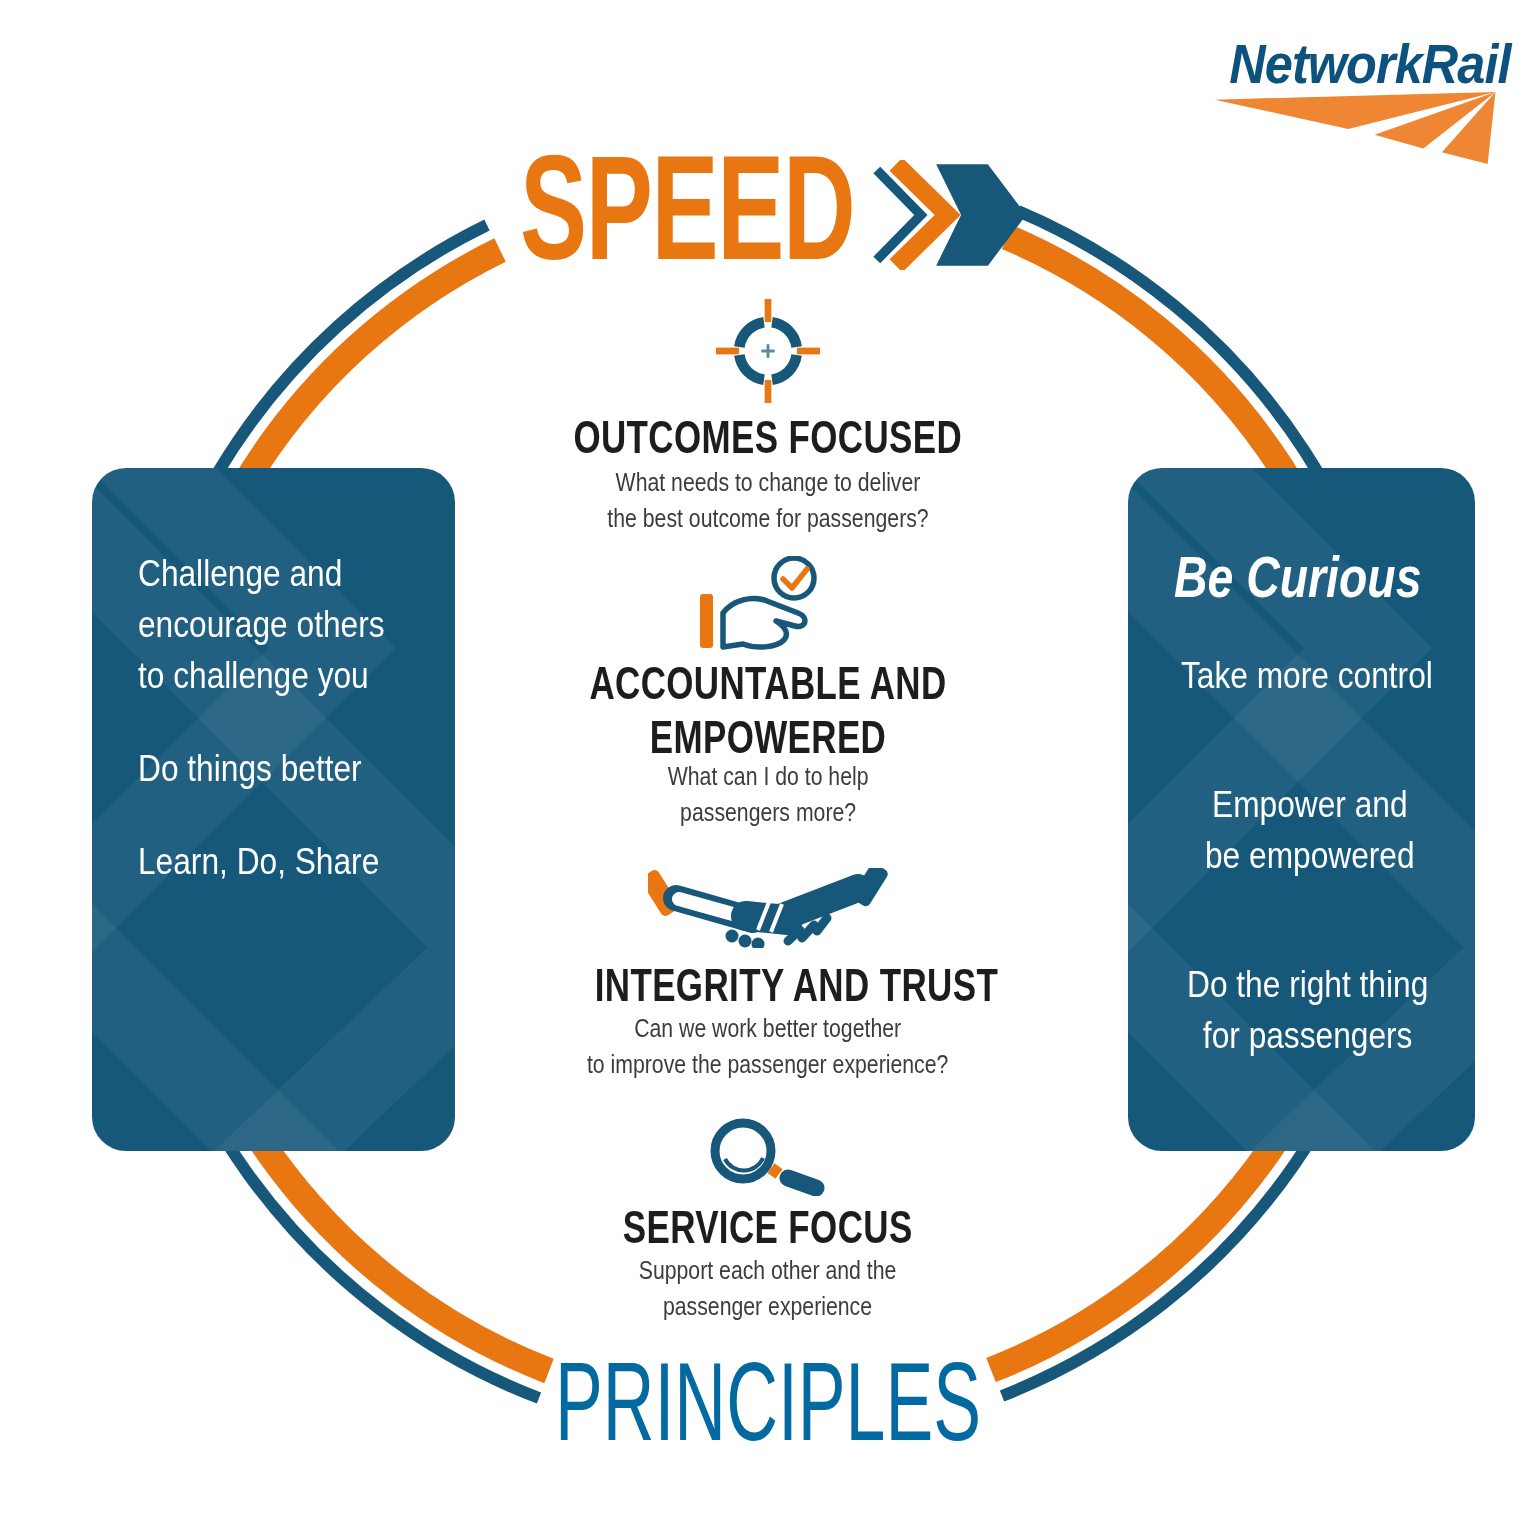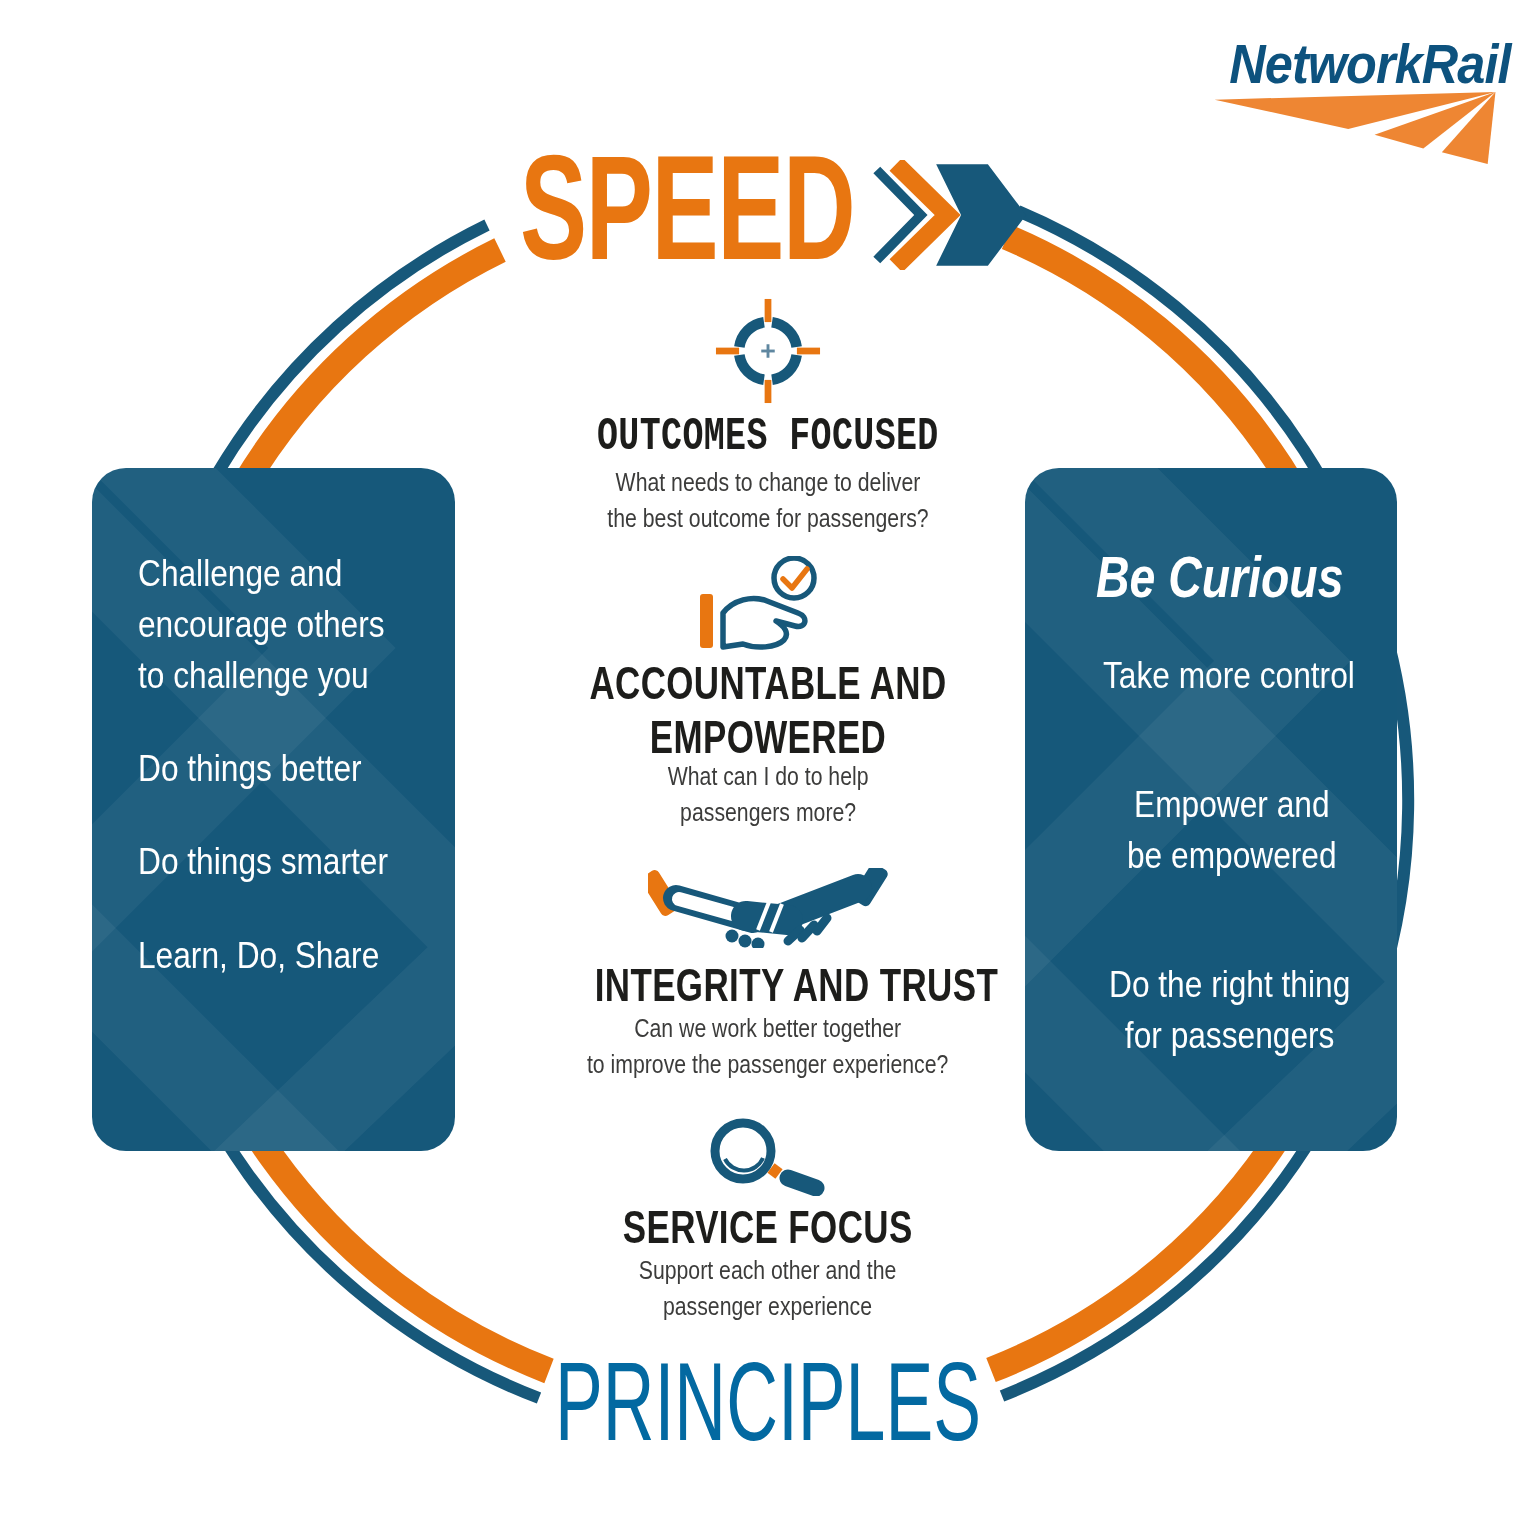--- a/index.html
+++ b/index.html
@@ -19,21 +19,21 @@
 
   .speed-title{left:520px;top:134px;font-size:148px;line-height:1;font-weight:bold;color:#E87611;letter-spacing:-2px;}
   .principles-title{left:0;top:1340px;width:100%;text-align:center;font-size:112px;line-height:1.1;
                     font-weight:400;color:#0369a1;}
 
   .logo{top:36px;right:26px;width:312px;text-align:right;}
   .logo-text{font-size:56px;font-weight:bold;font-style:italic;color:#0D527E;letter-spacing:-1px;line-height:1;}
 
   .panel{top:468px;width:363px;height:683px;background:#16587A;border-radius:34px;overflow:hidden;}
   .panel.left{left:92px;}
-  .panel.right{left:1025px;width:347px;padding-left:25px;}
+  .panel.right{left:1128px;width:347px;}
   .panel-pattern{position:absolute;inset:0;}
   .panel-inner{position:relative;margin:80px 0 0 46px;color:#ffffff;}
   .panel-title{font-size:58px;font-weight:bold;font-style:italic;line-height:1;}
   .panel-body{margin-top:44px;font-size:36px;line-height:1.42;}
   .panel.left  .panel-body p{margin:0 0 42px 0;}
   .panel.right .panel-body p{margin:0 0 78px 0;text-align:center;}
 
   .crow{left:0;width:100%;text-align:center;}
   .p-heading{font-size:46px;font-weight:bold;line-height:1.18;color:#1D1D1B;letter-spacing:.5px;}
   .p-body{font-size:25px;line-height:1.45;color:#3C3C3B;}
@@ -76,21 +76,20 @@
       <path d="M-180 -240 L240 180 L-180 600" fill="none" stroke="rgba(255,255,255,0.05)" stroke-width="90"></path>
       <path d="M-40 40 L400 480 L-40 900" fill="none" stroke="rgba(255,255,255,0.05)" stroke-width="90"></path>
       <path d="M-180 320 L240 740 L-180 1160" fill="none" stroke="rgba(255,255,255,0.05)" stroke-width="90"></path>
     </svg>
     <div class="panel-inner">
       <div class="panel-body">
         <p><span class="sx88L">Challenge and
 encourage others
 to challenge you</span></p>
         <p><span class="sx88L">Do things better</span></p>
-        <p><span class="sx88L">Do things smarter</span></p>
         <p><span class="sx88L">Learn, Do, Share</span></p>
       </div>
     </div>
   </div>
 
   <div class="abs panel right">
     <svg class="panel-pattern" viewBox="0 0 347 683" preserveAspectRatio="none">
       <path d="M-180 -240 L240 180 L-180 600" fill="none" stroke="rgba(255,255,255,0.05)" stroke-width="90"></path>
       <path d="M-40 40 L400 480 L-40 900" fill="none" stroke="rgba(255,255,255,0.05)" stroke-width="90"></path>
       <path d="M-180 320 L240 740 L-180 1160" fill="none" stroke="rgba(255,255,255,0.05)" stroke-width="90"></path>
@@ -112,21 +111,21 @@
     <path d="M 50.82 84.71 A 30 30 0 0 1 25.29 59.18" fill="none" stroke="#17587A" stroke-width="11"></path>
     <path d="M 25.29 50.82 A 30 30 0 0 1 50.82 25.29" fill="none" stroke="#17587A" stroke-width="11"></path>
     <path d="M 59.18 25.29 A 30 30 0 0 1 84.71 50.82" fill="none" stroke="#17587A" stroke-width="11"></path>
     <line x1="55" y1="1" x2="55" y2="25" stroke="#E87611" stroke-width="7"></line>
     <line x1="55" y1="85" x2="55" y2="109" stroke="#E87611" stroke-width="7"></line>
     <line x1="1" y1="55" x2="25" y2="55" stroke="#E87611" stroke-width="7"></line>
     <line x1="85" y1="55" x2="109" y2="55" stroke="#E87611" stroke-width="7"></line>
     <line x1="55" y1="48" x2="55" y2="62" stroke="#5F87A0" stroke-width="3"></line>
     <line x1="48" y1="55" x2="62" y2="55" stroke="#5F87A0" stroke-width="3"></line>
   </svg>
-  <div class="abs crow p-heading" style="top:410px;font-family:Liberation Mono, monospace;">
+  <div class="abs crow p-heading" style="top:410px;">
     <span class="sx76">OUTCOMES FOCUSED</span>
   </div>
   <div class="abs crow p-body" style="top:464px;">
     <span class="sx85">What needs to change to deliver
 the best outcome for passengers?</span>
   </div>
 
   <svg class="abs icon-wrap" width="140" height="96" viewBox="0 0 140 96" style="top:556px;">
     <circle cx="96" cy="22" r="20" fill="#ffffff" stroke="#17587A" stroke-width="5.5"></circle>
     <polyline points="85,23 94,32 109,13" fill="none" stroke="#E87611" stroke-width="5.5" stroke-linecap="round" stroke-linejoin="round"></polyline>

